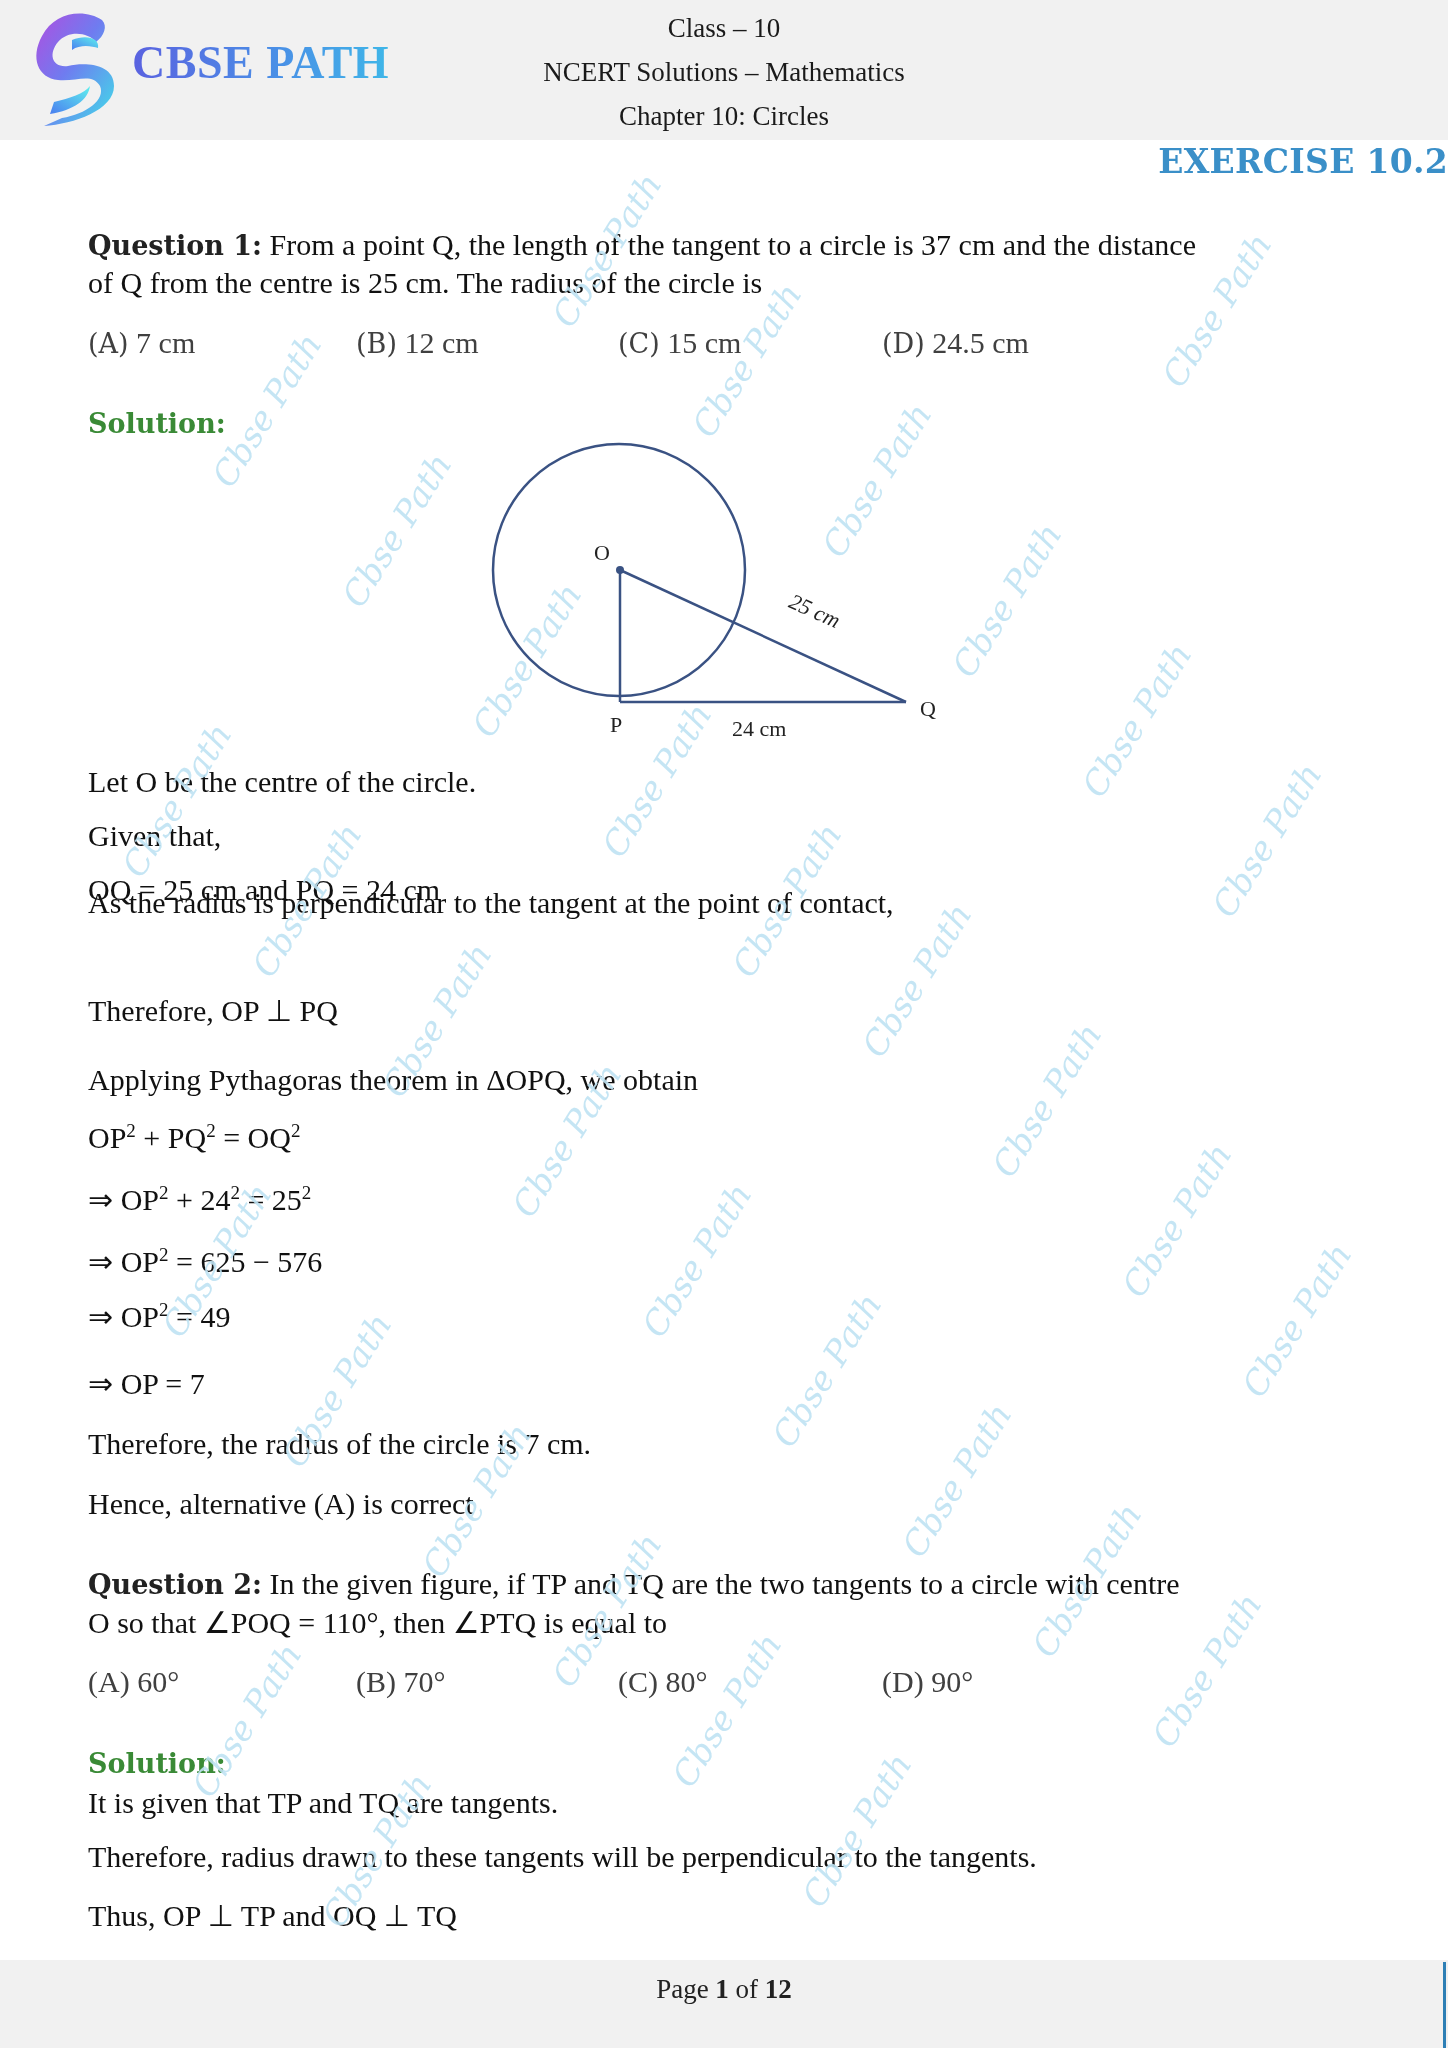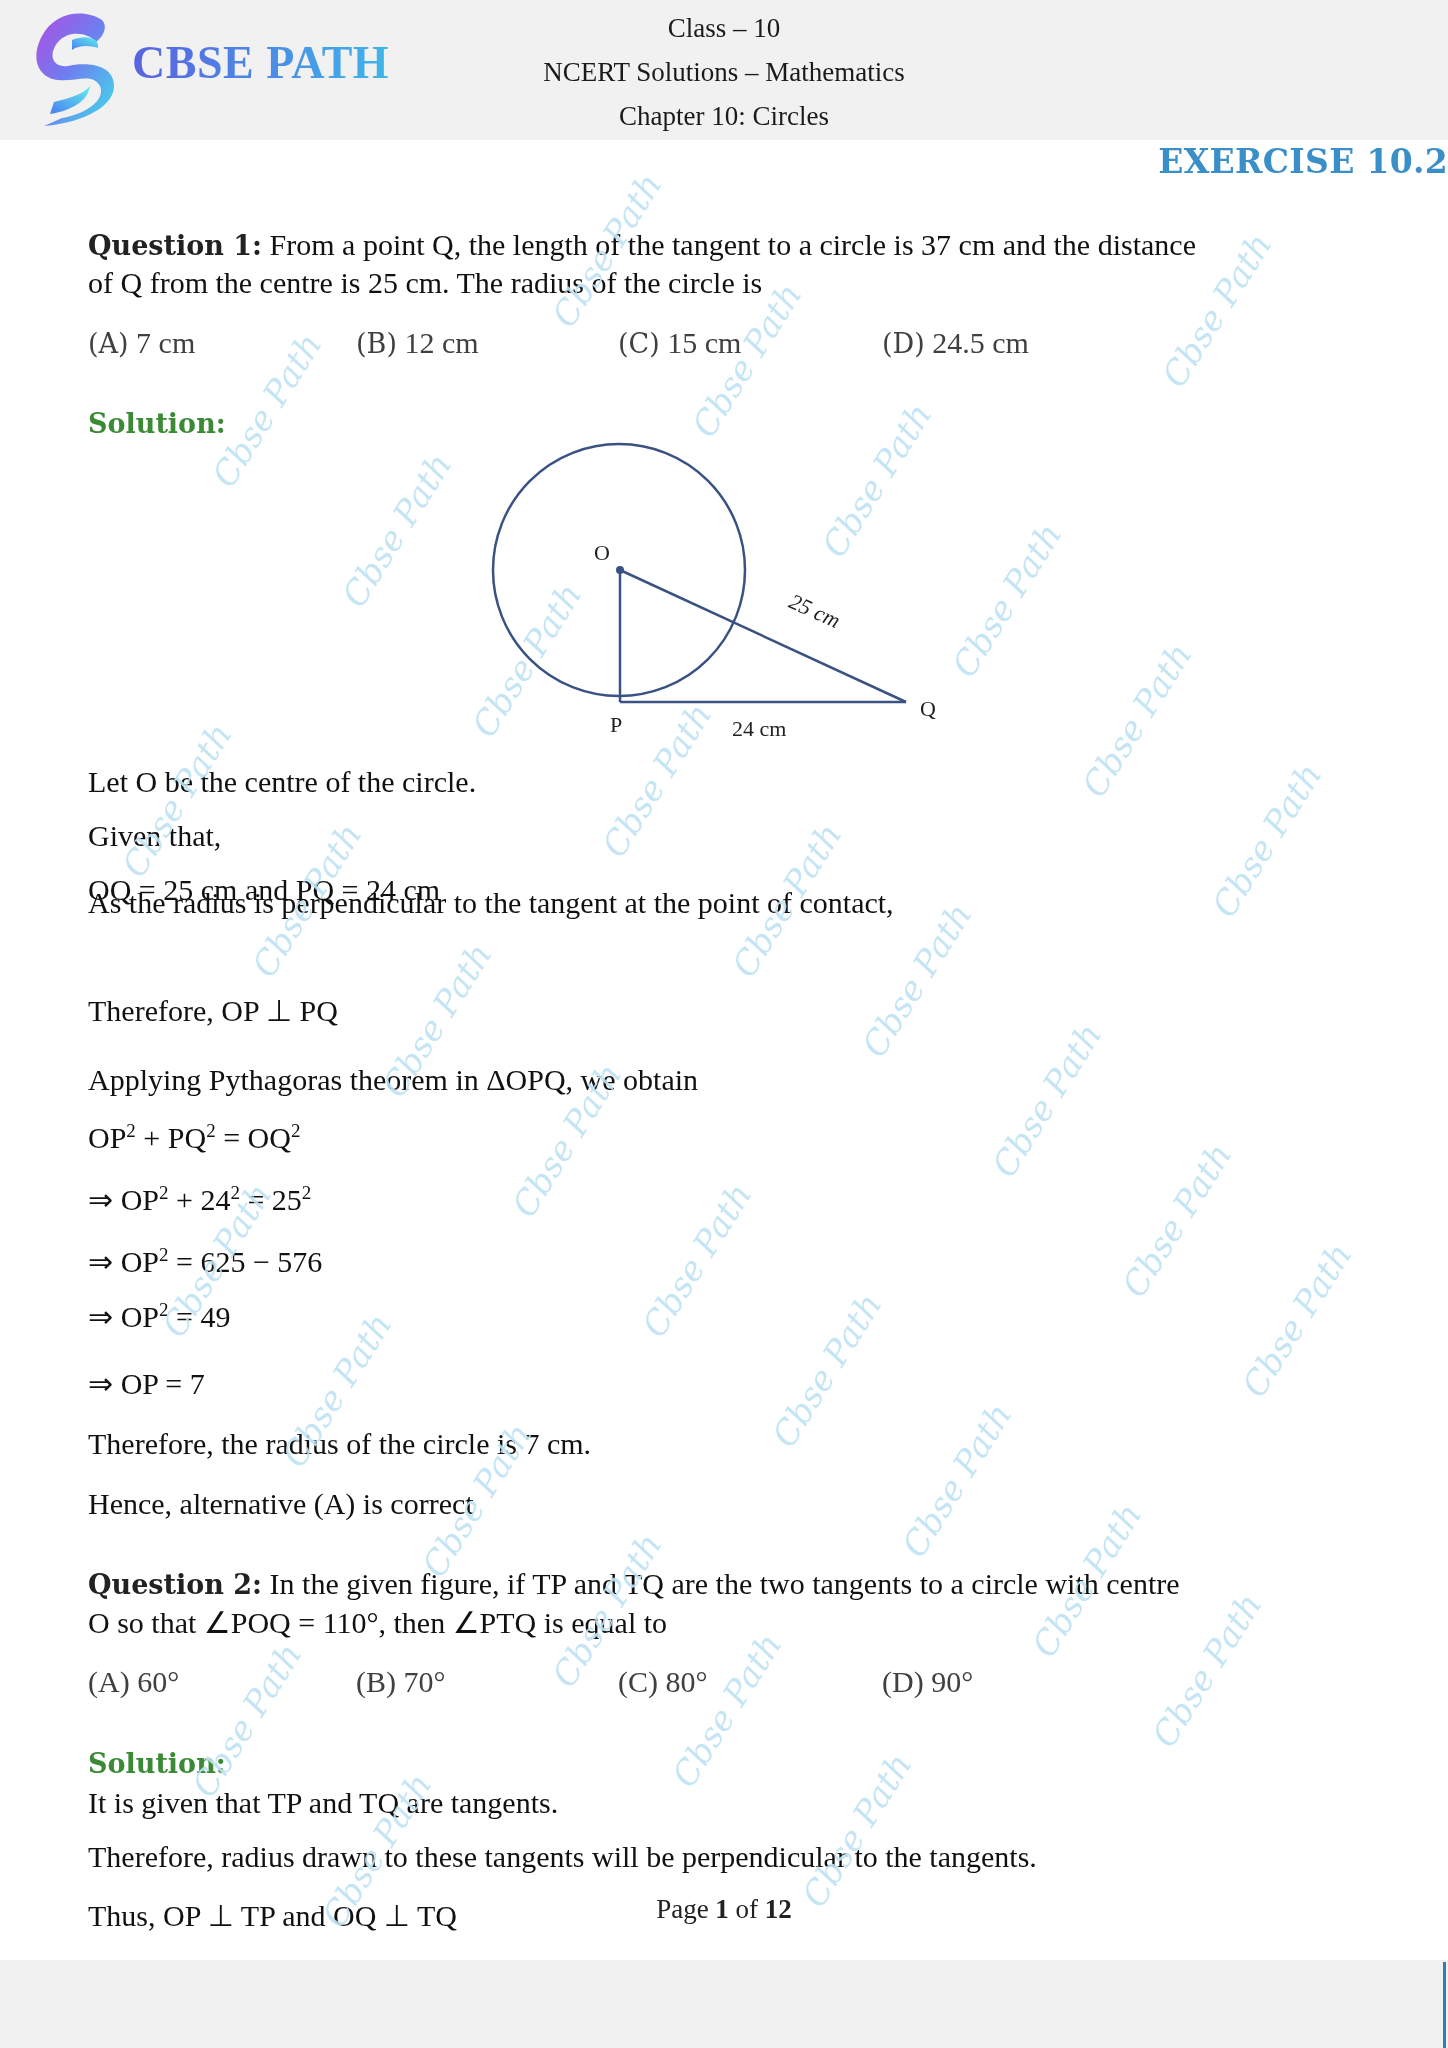--- a/index.html
+++ b/index.html
@@ -47,21 +47,21 @@
       position: absolute; font-family: "DejaVu Serif", serif; font-style: italic;
       font-size: 34px; color: #bfe3f3; transform: rotate(-58deg); white-space: nowrap;
       opacity: 0.9;
     }
     .footer-band {
       position: absolute; left: 0; top: 1960px; width: 1448px; height: 88px;
       background: #f1f1f1;
     }
     .footer-edge { position: absolute; left: 1443px; top: 1962px; width: 3px; height: 86px; background: #2d7fb5; }
     .page-num {
-      position: absolute; left: 0; top: 1894px; width: 1448px; text-align: center;
+      position: absolute; left: 0; top: 1974px; width: 1448px; text-align: center;
       font-family: "Liberation Serif", serif; font-size: 27px; color: #222;
     }
     .page-num b { font-weight: bold; }
     .diagram { position: absolute; left: 470px; top: 430px; width: 500px; height: 320px; }
   </style>
 </head>
 <body>
 
 <div class="header-band">
   <svg class="logo" viewBox="0 0 112 124">

